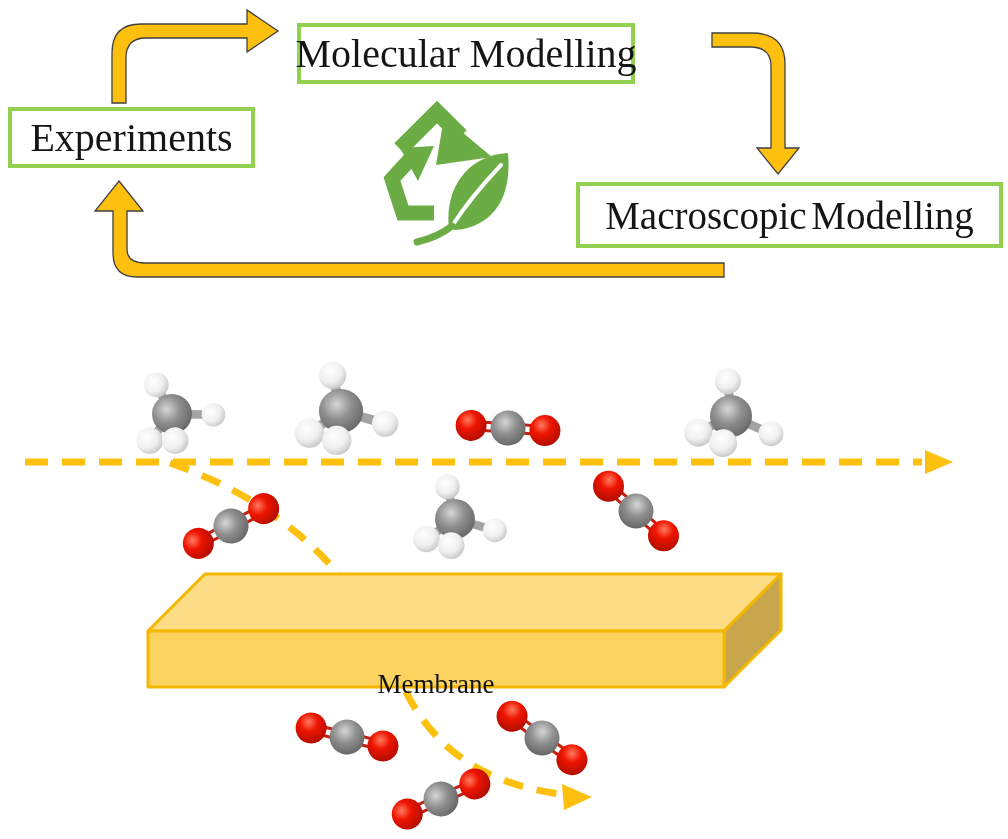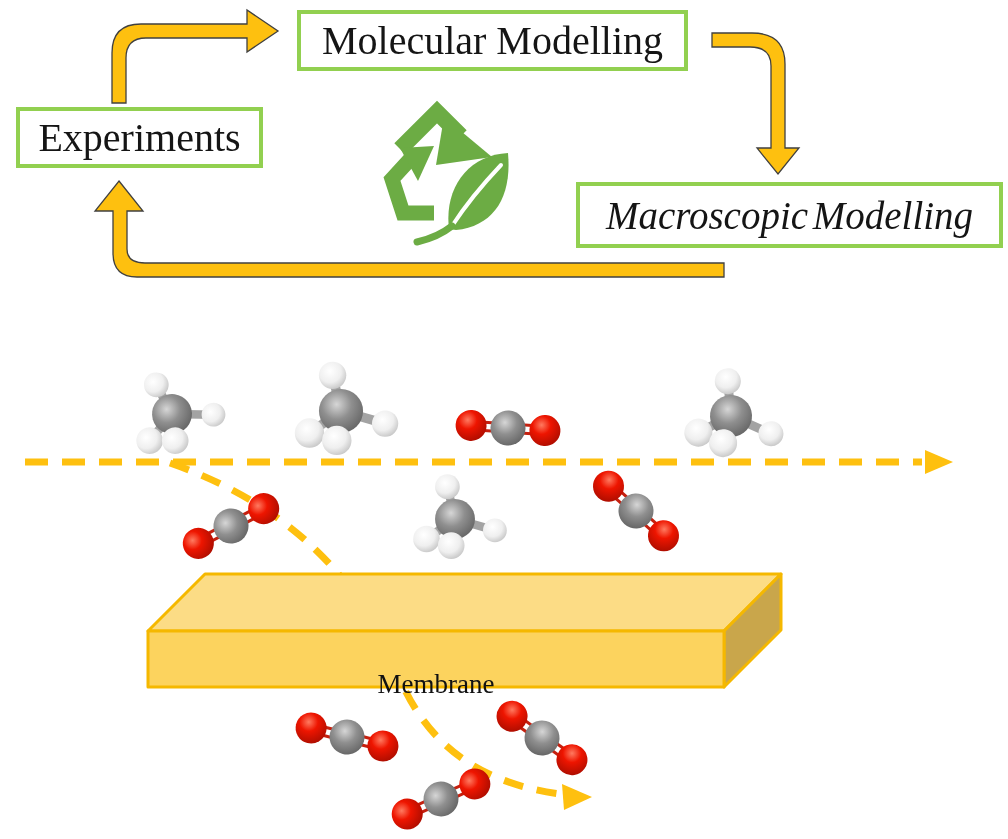--- a/index.html
+++ b/index.html
@@ -14,23 +14,23 @@
   .wf-box{
     position:absolute;
     box-sizing:border-box;
     border:4px solid #92D050;
     background:#ffffff;
     display:flex;align-items:center;justify-content:center;
     color:#151515;
     font-size:40px;
     white-space:nowrap;
   }
-  #box-experiments{left:8px;top:107px;width:247px;height:61px;margin-left:8px;}
-  #box-molecular{left:297px;top:10px;width:391px;height:61px;}
-  #box-macroscopic{left:576px;top:182px;width:427px;height:66px;font-size:39px;word-spacing:-5px;font-style:italic;}
+  #box-experiments{left:8px;top:107px;width:247px;height:61px;}
+  #box-molecular{left:297px;top:23px;width:338px;height:61px;}
+  #box-macroscopic{left:576px;top:182px;width:427px;height:66px;font-size:39px;word-spacing:-5px;}
   .membrane-label{
     position:absolute;
     left:148px;top:631px;width:576px;height:56px;
     display:flex;align-items:center;justify-content:center;
     color:#111111;font-size:27px;margin-top:25px;
   }
 </style>
 </head>
 <body>
 

